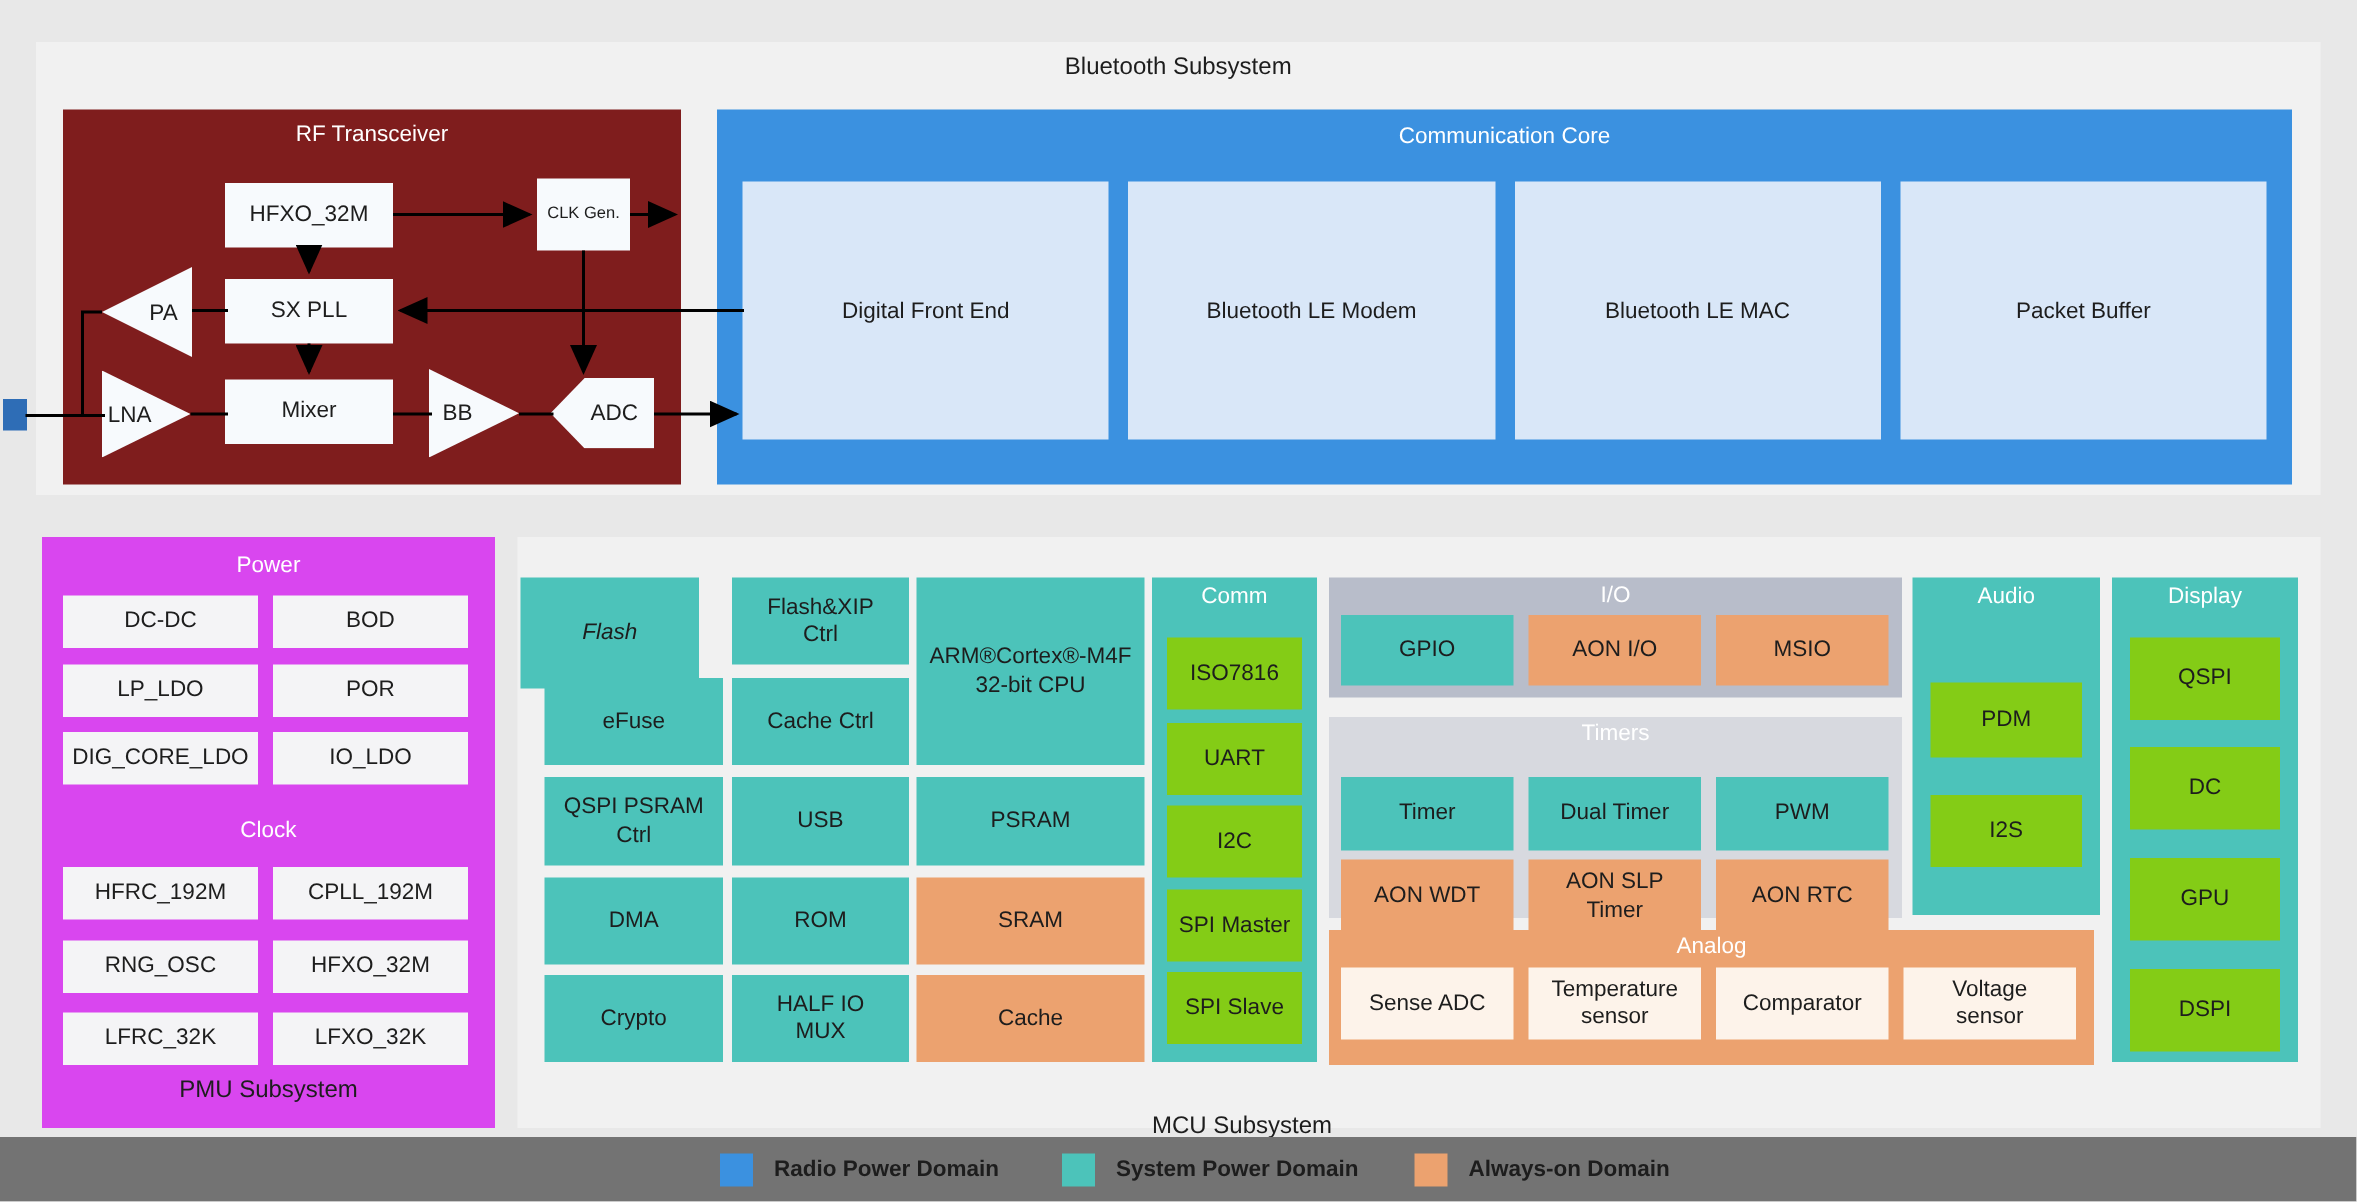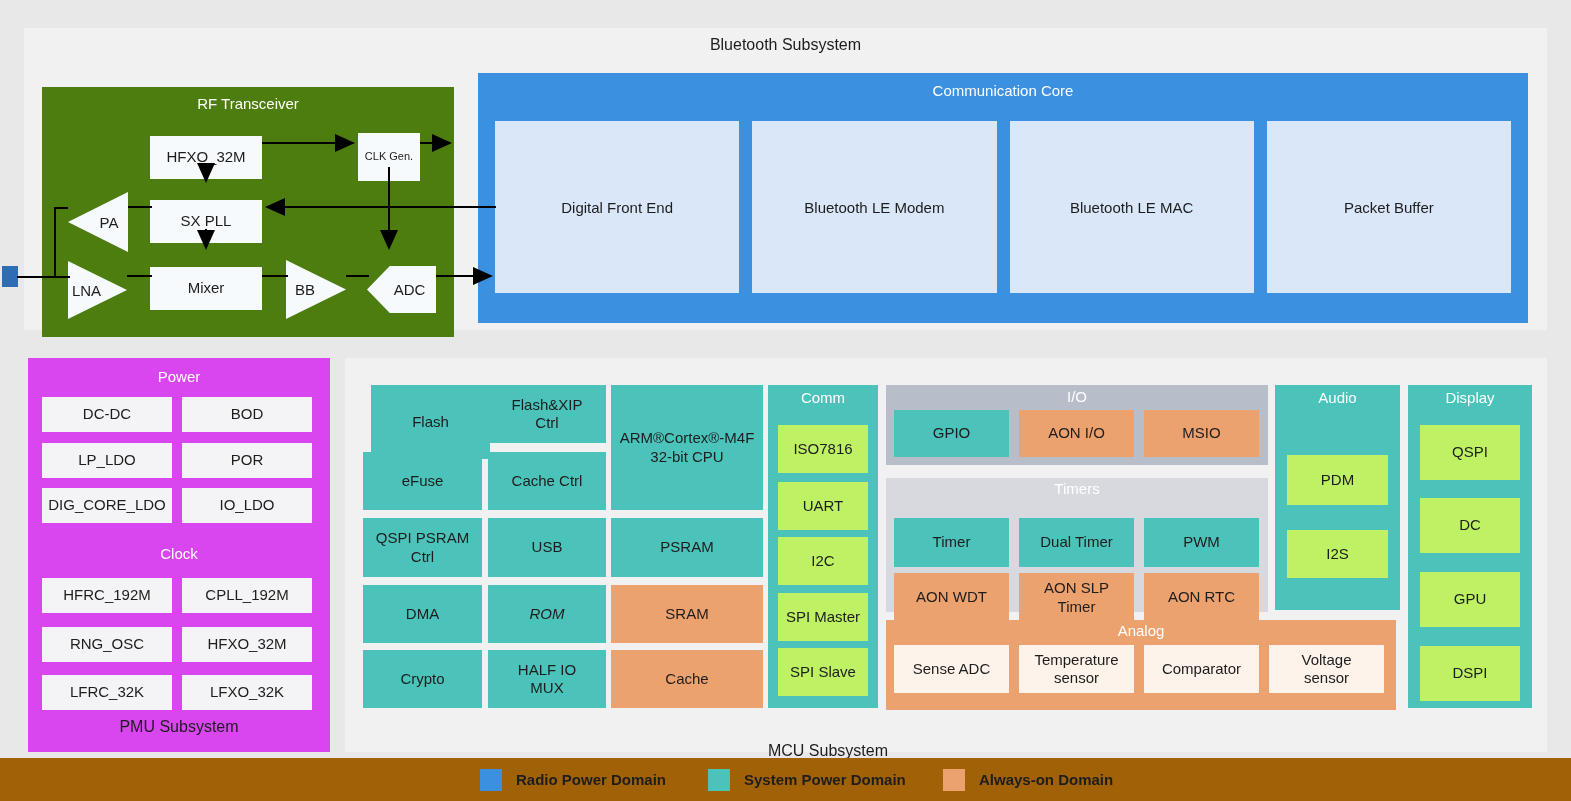--- a/index.html
+++ b/index.html
@@ -3,39 +3,39 @@
 <meta charset="utf-8">
 <style>
   html,body{margin:0;padding:0;}
   body{width:1571px;height:801px;background:#e8e8e8;font-family:"Liberation Sans",sans-serif;color:#1d1d1d;position:relative;overflow:hidden;}
   .abs{position:absolute;box-sizing:border-box;}
   .box{display:flex;align-items:center;justify-content:center;text-align:center;font-size:15px;line-height:1.22;box-sizing:border-box;}
   .sec-label{position:absolute;left:0;right:0;text-align:center;color:#fff;font-size:15px;}
   .dark-label{color:#1d1d1d;font-size:16px;text-align:center;position:absolute;left:0;right:0;}
   
   .bt-container{left:24px;top:28px;width:1523px;height:302px;background:#f1f1f1;}
-  .rf-box{left:18px;top:59px;width:412px;height:250px;background:#4d7c0f;}
+  .rf-box{left:18px;top:45px;width:412px;height:250px;background:#7f1d1d;}
   .core-box{left:454px;top:45px;width:1050px;height:250px;background:#3b91e0;}
   .core-inner{position:absolute;left:17px;right:17px;top:48px;height:172px;display:flex;gap:13px;}
   .core-cell{flex:1;background:#d9e7f8;display:flex;align-items:center;justify-content:center;font-size:15px;}
   .rf-block{background:#f7fafd;}
   .tri{background:#f7fafd;display:flex;align-items:center;font-size:15px;}
   .tri-left{clip-path:polygon(100% 0,100% 100%,0 50%);justify-content:center;padding-left:22px;}
   .tri-right{clip-path:polygon(0 0,100% 50%,0 100%);justify-content:center;padding-right:22px;}
   .pent{background:#f7fafd;clip-path:polygon(0 50%,33% 0,100% 0,100% 100%,33% 100%);display:flex;align-items:center;justify-content:center;padding-left:16px;font-size:15px;box-sizing:border-box;}
   .pmu{left:28px;top:358px;width:302px;height:394px;background:#d946ef;}
   .pmu-box{background:#f4f4f6;width:130px;height:35px;}
   .mcu{left:345px;top:358px;width:1202px;height:394px;background:#f1f1f1;}
   .teal{background:#4cc3ba;color:#1d1d1d;}
   .orange{background:#eca26f;color:#1d1d1d;}
-  .mint{background:#bef264;}
+  .mint{background:#84cc16;}
   .cream{background:#fdf3ea;}
   .io-bar{background:#b8bdca;}
   .timers-bar{background:#d7d9df;}
-  .legend-strip{left:0;top:758px;width:1571px;height:43px;background:#a16207;}
+  .legend-strip{left:0;top:758px;width:1571px;height:43px;background:#737373;}
   .legend-item{position:absolute;top:0;height:43px;display:flex;align-items:center;gap:14px;font-size:15px;font-weight:600;}
   .legend-sq{width:22px;height:22px;display:inline-block;}
   .wires{position:absolute;left:0;top:0;width:1571px;height:801px;pointer-events:none;}
   .antenna{left:2px;top:266px;width:16px;height:21px;background:#2e6db6;}
   .col-hdr{position:absolute;left:0;right:0;top:4px;text-align:center;color:#fff;font-size:15px;}
 </style>
 </head>
 <body>
 
 <div class="abs bt-container">
@@ -77,33 +77,33 @@
   <div class="abs box pmu-box" style="left:154px;top:220px;">CPLL_192M</div>
   <div class="abs box pmu-box" style="left:14px;top:269px;">RNG_OSC</div>
   <div class="abs box pmu-box" style="left:154px;top:269px;">HFXO_32M</div>
   <div class="abs box pmu-box" style="left:14px;top:317px;">LFRC_32K</div>
   <div class="abs box pmu-box" style="left:154px;top:317px;">LFXO_32K</div>
   <div class="dark-label" style="top:360px;">PMU Subsystem</div>
 </div>
 
 <div class="abs mcu">
 
-  <div class="abs box teal" style="left:26px;top:27px;width:119px;height:74px;">Flash</div>
+  <div class="abs box teal" style="left:2px;top:27px;width:119px;height:74px;font-style:italic;">Flash</div>
   <div class="abs box teal" style="left:143px;top:27px;width:118px;height:58px;padding:0 14px;">Flash&amp;XIP Ctrl</div>
   <div class="abs box teal" style="left:266px;top:27px;width:152px;height:125px;flex-direction:column;">
     <span>ARM®Cortex®-M4F</span>
     <span>32-bit CPU</span>
   </div>
   <div class="abs box teal" style="left:18px;top:94px;width:119px;height:58px;">eFuse</div>
   <div class="abs box teal" style="left:143px;top:94px;width:118px;height:58px;">Cache Ctrl</div>
   <div class="abs box teal" style="left:18px;top:160px;width:119px;height:59px;padding:0 10px;">QSPI PSRAM Ctrl</div>
   <div class="abs box teal" style="left:143px;top:160px;width:118px;height:59px;">USB</div>
   <div class="abs box teal" style="left:266px;top:160px;width:152px;height:59px;">PSRAM</div>
   <div class="abs box teal" style="left:18px;top:227px;width:119px;height:58px;">DMA</div>
-  <div class="abs box teal" style="left:143px;top:227px;width:118px;height:58px;font-style:italic;">ROM</div>
+  <div class="abs box teal" style="left:143px;top:227px;width:118px;height:58px;">ROM</div>
   <div class="abs box orange" style="left:266px;top:227px;width:152px;height:58px;">SRAM</div>
   <div class="abs box teal" style="left:18px;top:292px;width:119px;height:58px;">Crypto</div>
   <div class="abs box teal" style="left:143px;top:292px;width:118px;height:58px;padding:0 20px;">HALF IO MUX</div>
   <div class="abs box orange" style="left:266px;top:292px;width:152px;height:58px;">Cache</div>
 
   <div class="abs teal" style="left:423px;top:27px;width:110px;height:323px;">
     <div class="col-hdr">Comm</div>
     <div class="abs box mint" style="left:10px;top:40px;width:90px;height:48px;">ISO7816</div>
     <div class="abs box mint" style="left:10px;top:97px;width:90px;height:48px;">UART</div>
     <div class="abs box mint" style="left:10px;top:152px;width:90px;height:48px;">I2C</div>

